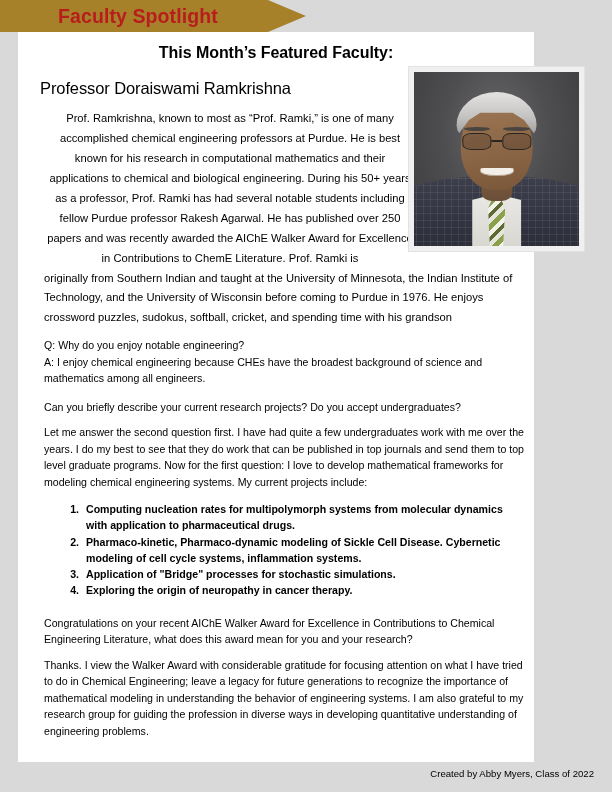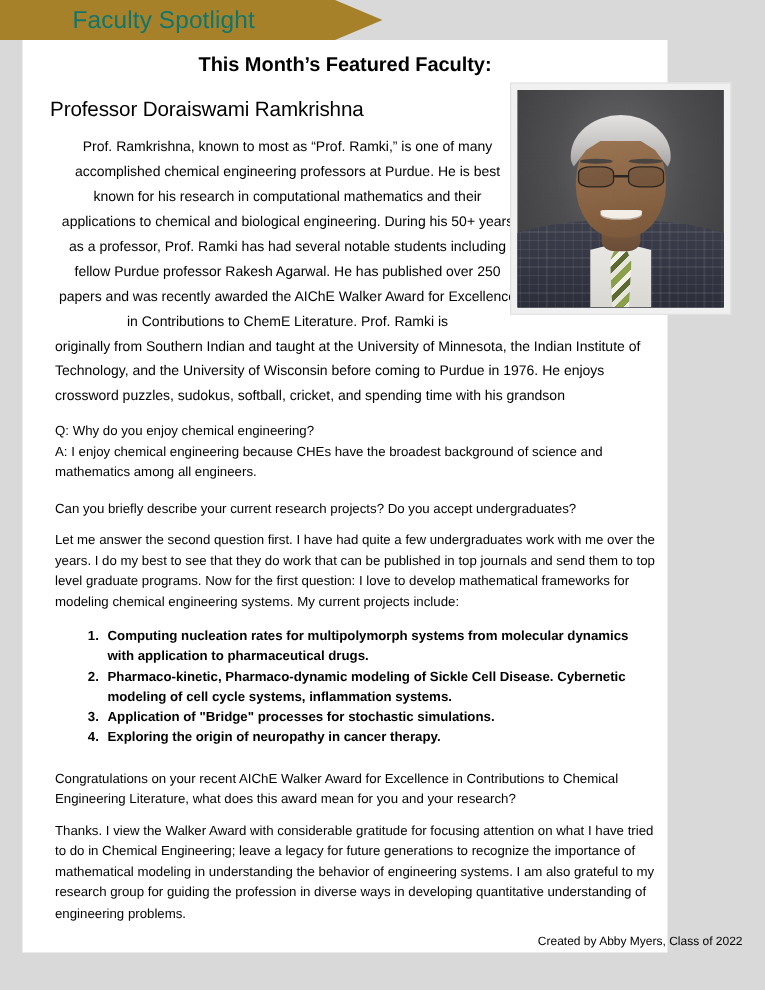--- a/index.html
+++ b/index.html
@@ -43,23 +43,23 @@
     background: #a6812a;
     -webkit-clip-path: polygon(0 0, 268px 0, 306px 16px, 268px 32px, 0 32px);
     clip-path: polygon(0 0, 268px 0, 306px 16px, 268px 32px, 0 32px);
   }
   #banner-title {
     position: absolute;
     top: 0;
     left: 58px;
     height: 32px;
     line-height: 32px;
-    color: #0f766e;
+    color: #b91c1c;
     font-size: 19.5px;
-    font-weight: 400;
+    font-weight: 700;
     letter-spacing: 0.1px;
     white-space: nowrap;
   }
 
   
   #page {
     position: absolute;
     top: 32px;
     left: 18px;
     width: 516px;
@@ -286,21 +286,21 @@
   }
   #projects-list li {
     padding-left: 4px;
     margin-bottom: 0.5px;
     margin-left: 16px;
   }
 
   
   #footer {
     position: absolute;
-    top: 748px;
+    top: 768px;
     left: 0;
     width: 612px;
     text-align: right;
     padding-right: 18px;
     box-sizing: border-box;
     font-size: 9.6px;
     color: #000;
   }
 </style>
 </head>
@@ -340,21 +340,21 @@
   </div>
 
   <div id="intro-wrap">
     <p id="intro-top" class="body-para">Prof. Ramkrishna, known to most as “Prof. Ramki,” is one of many accomplished chemical engineering professors at Purdue. He is best known for his research in computational mathematics and their applications to chemical and biological engineering. During his 50+ years as a professor, Prof. Ramki has had several notable students including fellow Purdue professor Rakesh Agarwal. He has published over 250 papers and was recently awarded the AIChE Walker Award for Excellence in Contributions to ChemE Literature.  Prof. Ramki is</p>
     <p id="intro-rest" class="body-para">originally from Southern Indian and taught at the University of Minnesota, the Indian Institute of Technology, and the University of Wisconsin before  coming to Purdue in 1976. He enjoys crossword puzzles, sudokus, softball, cricket, and spending time with his grandson</p>
   </div>
 
   <div class="gap-sm"></div>
 
   <div class="qa-block">
-    <p class="q-line">Q: Why do you enjoy chemical engineering?</p>
+    <p class="q-line">Q: Why do you enjoy notable engineering?</p>
     <p class="a-line">A:  I enjoy chemical engineering because CHEs have the broadest background of science and mathematics among all engineers.</p>
   </div>
 
   <div class="gap-md"></div>
 
   <div class="qa-block">
     <p class="q-line">Can you briefly describe your current research projects? Do you accept undergraduates?</p>
     <div class="gap-sm"></div>
     <p class="a-line">Let me answer the second question first. I have had quite a few undergraduates work with me over the years. I do my best to see that they do work that can be published in top journals and send them to top level graduate programs. Now for the first question: I love to develop mathematical frameworks for modeling chemical engineering systems. My current projects include:</p>
   </div>

